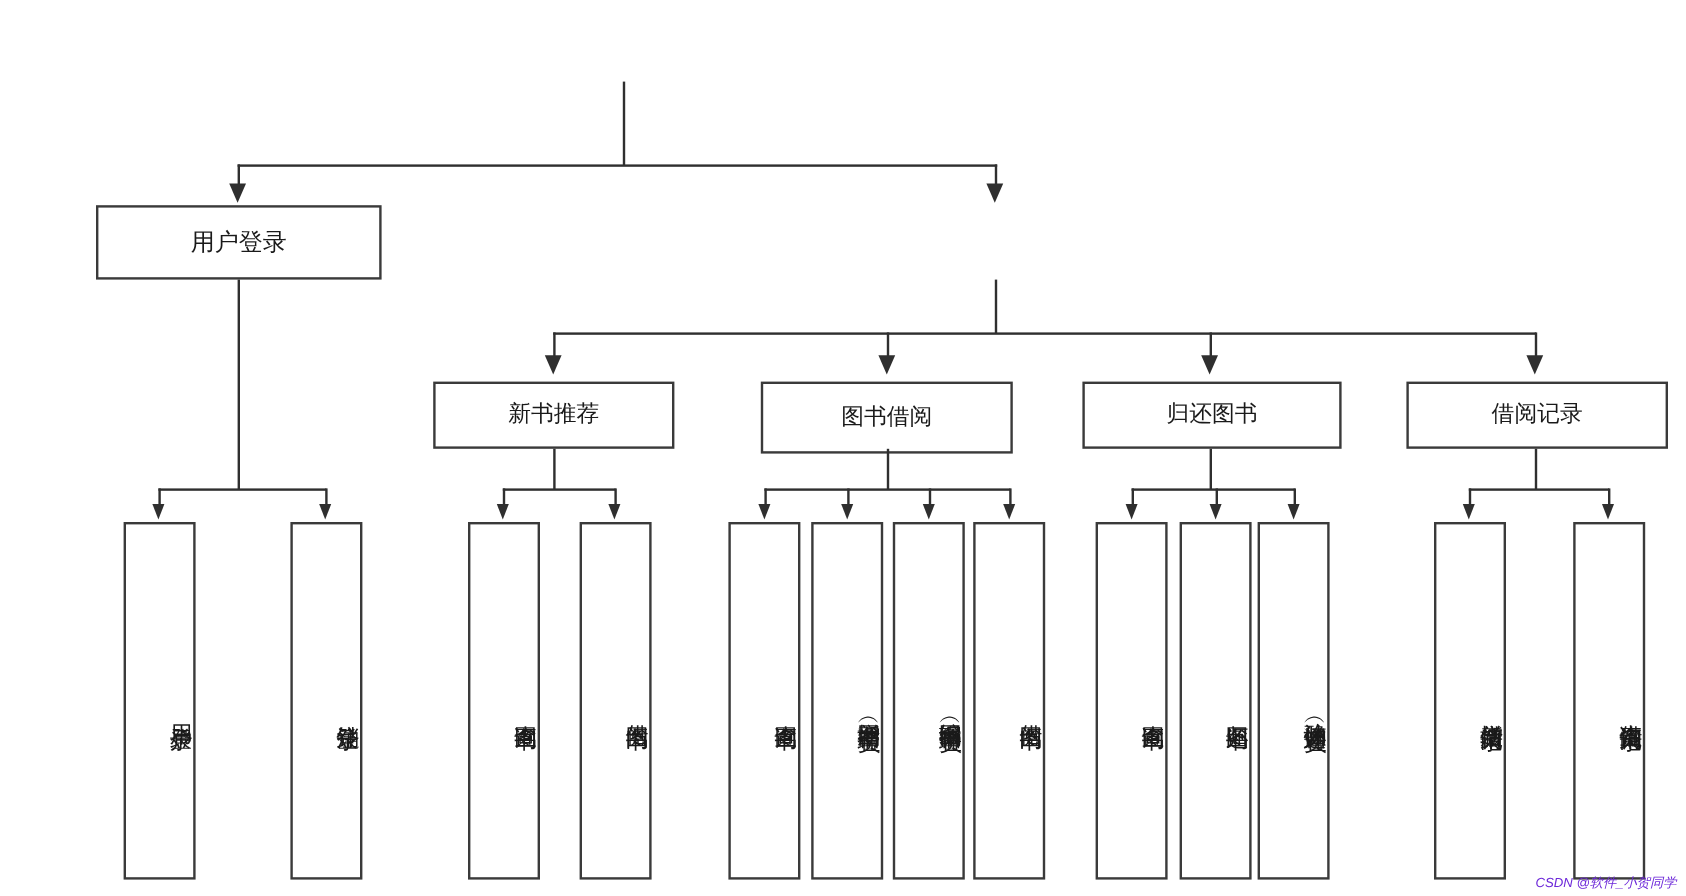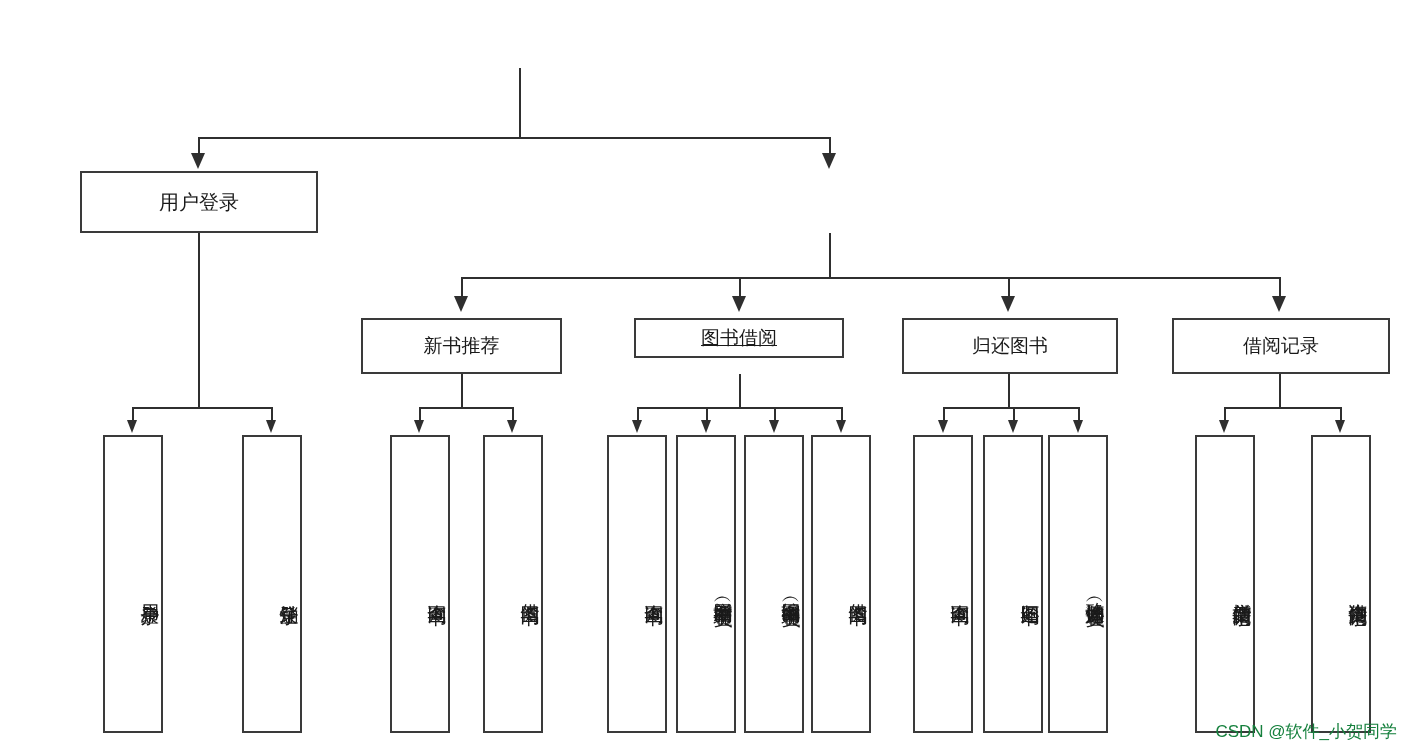--- a/index.html
+++ b/index.html
@@ -70,24 +70,25 @@
   .arrow.small {
     border-left-width: 5px;
     border-right-width: 5px;
     border-top-width: 13px;
   }
   
   #watermark {
     position: absolute;
     right: 8px;
     bottom: 4px;
-    font-size: 17px;
-    color: #15803d;
+    font-size: 11px;
+    color: #6d28d9;
     white-space: nowrap;
     pointer-events: none;
+    font-style: italic;
   }
 </style>
 </head>
 <body>
 
 <div id="canvas">
 
 
   <div class="vline" style="left:519px; top:68px; height:70px;"></div>
 
@@ -129,21 +130,21 @@
 
   <div class="vline" style="left:1008px; top:277px; height:22px;"></div>
   <div class="arrow" style="left:1001px; top:296px;"></div>
 
   <div class="vline" style="left:1279px; top:277px; height:22px;"></div>
   <div class="arrow" style="left:1272px; top:296px;"></div>
 
   <div class="node level3" style="left:361px; top:318px; width:201px; height:56px;">
     <span>新书推荐</span>
   </div>
-  <div class="node level3" style="left:634px; top:318px; width:210px; height:40px;text-decoration:underline;">
+  <div class="node level3" style="left:634px; top:318px; width:210px; height:60px;">
     <span>图书借阅</span>
   </div>
   <div class="node level3" style="left:902px; top:318px; width:216px; height:56px;">
     <span>归还图书</span>
   </div>
   <div class="node level3" style="left:1172px; top:318px; width:218px; height:56px;">
     <span>借阅记录</span>
   </div>
 
   <div class="vline" style="left:461px; top:374px; height:34px;"></div>

